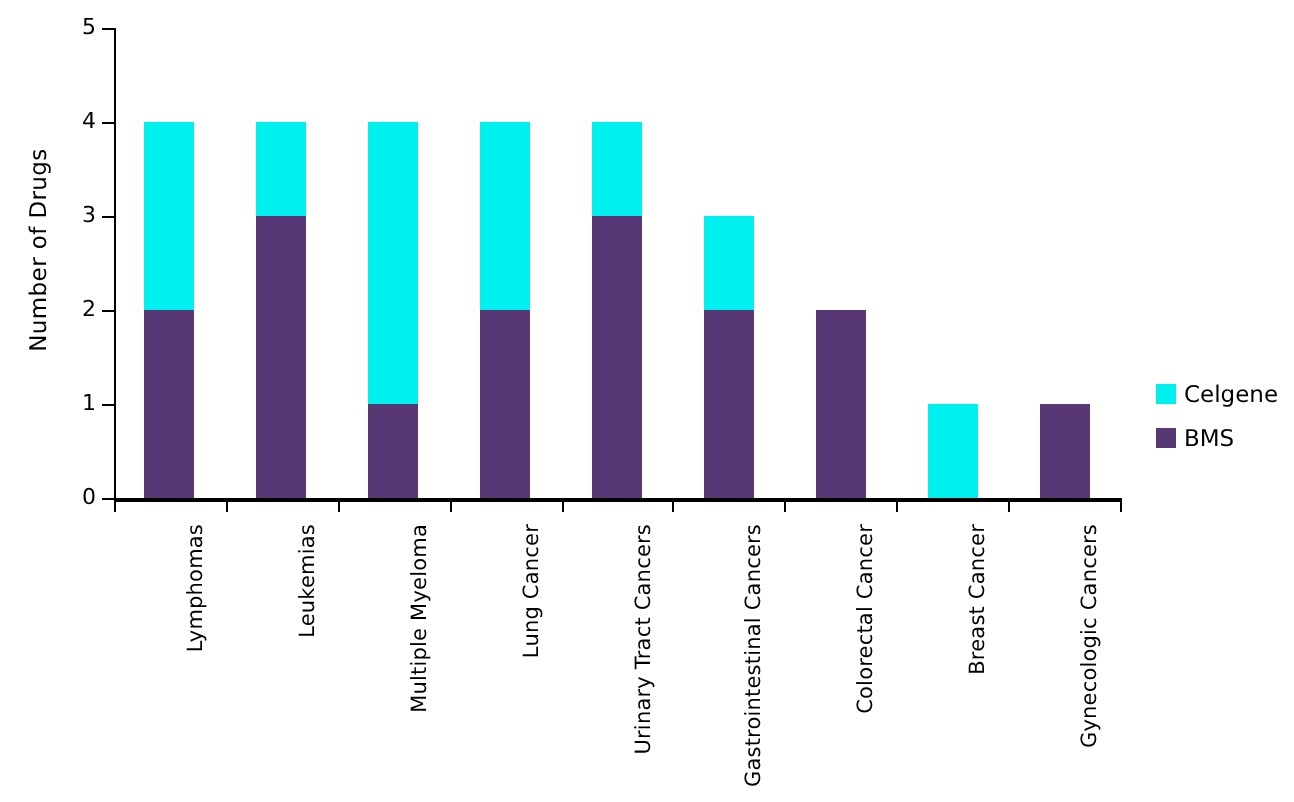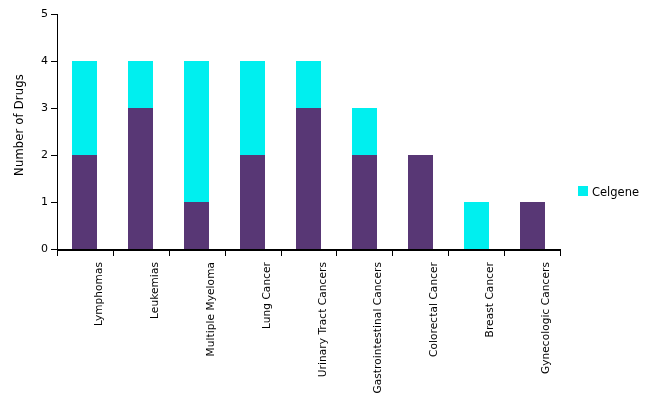--- a/index.html
+++ b/index.html
@@ -123,21 +123,21 @@
   }
 
   
   .legend {
     position: absolute;
     left: 578px;
     top: 186px;
   }
   .legend-row {
     display: flex;
-    align-items: flex-start;
+    align-items: center;
     height: 22px;
   }
   .legend-swatch {
     width: 10px;
     height: 10px;
     margin-right: 4px;
     flex: 0 0 auto;
   }
   .legend-label {
     font-size: 11.5px;
@@ -229,15 +229,19 @@
       <div class="x-label" style="left: 426.278px; top: 262px; transform-origin: left top; transform: rotate(-90deg) translateX(-140px);">Colorectal Cancer</div>
       <div class="x-label" style="left: 482.167px; top: 262px; transform-origin: left top; transform: rotate(-90deg) translateX(-140px);">Breast Cancer</div>
       <div class="x-label" style="left: 538.056px; top: 262px; transform-origin: left top; transform: rotate(-90deg) translateX(-140px);">Gynecologic Cancers</div>
     </div>
 
   <div class="legend" id="legend">
       <div class="legend-row">
         <span class="legend-swatch" style="background: rgb(0, 239, 239);"></span>
         <span class="legend-label">Celgene</span>
       </div>
+      <div class="legend-row">
+        <span class="legend-swatch" style="background: rgb(88, 55, 117);"></span>
+        <span class="legend-label">BMS</span>
+      </div>
     </div>
 
 </div>
 
 </body></html>

